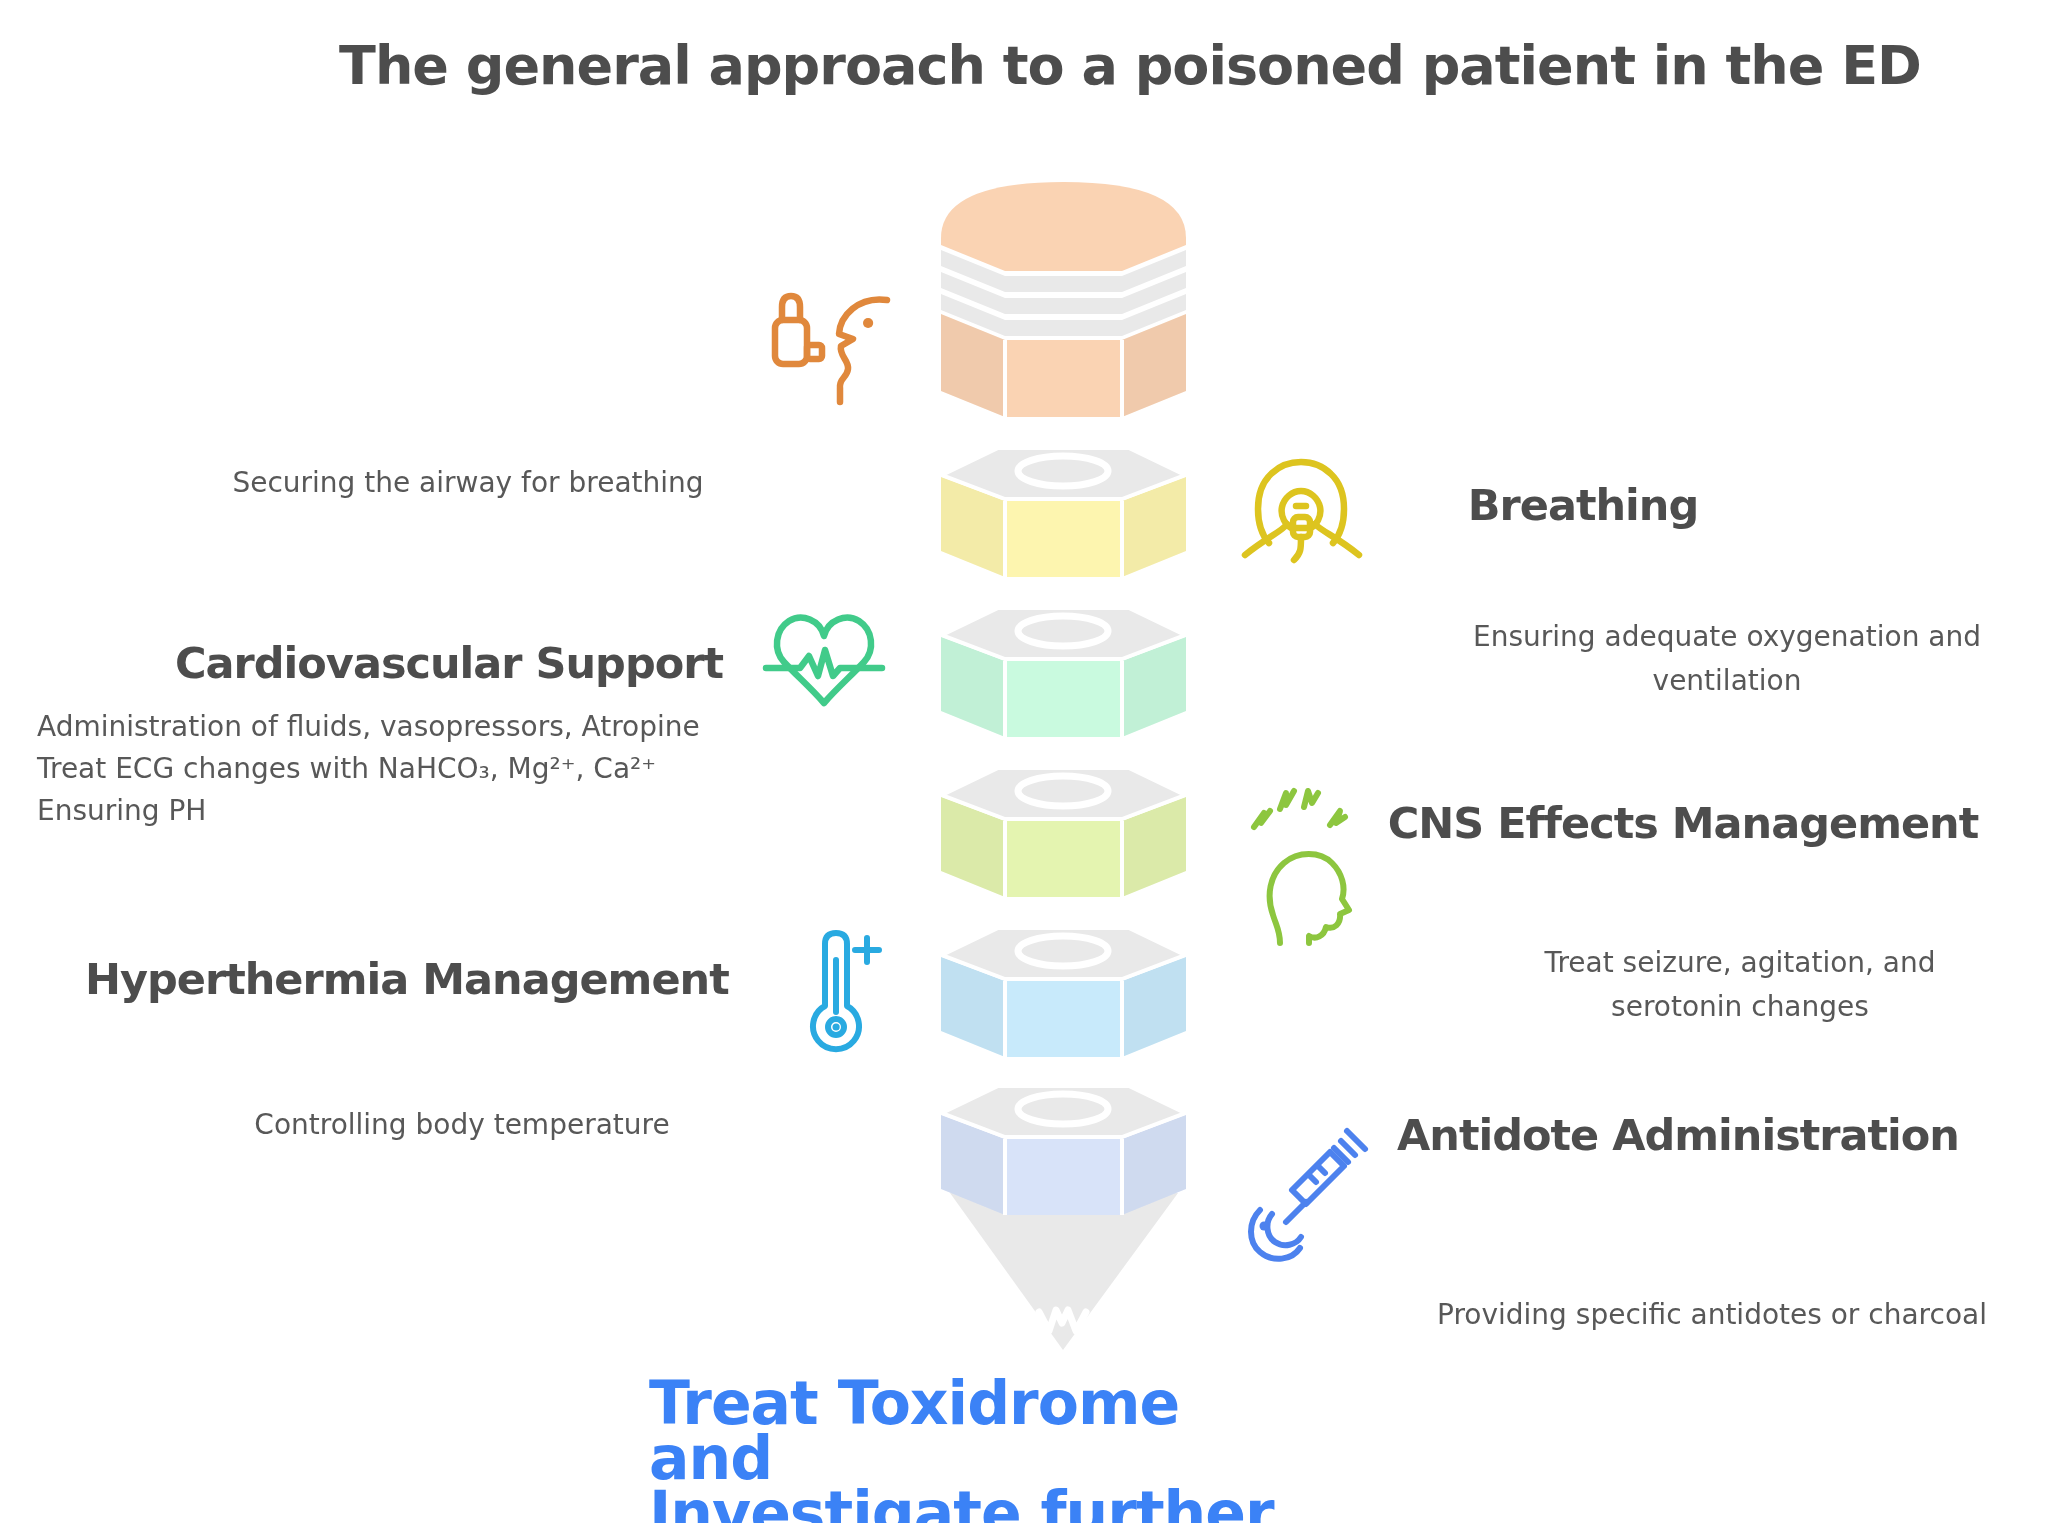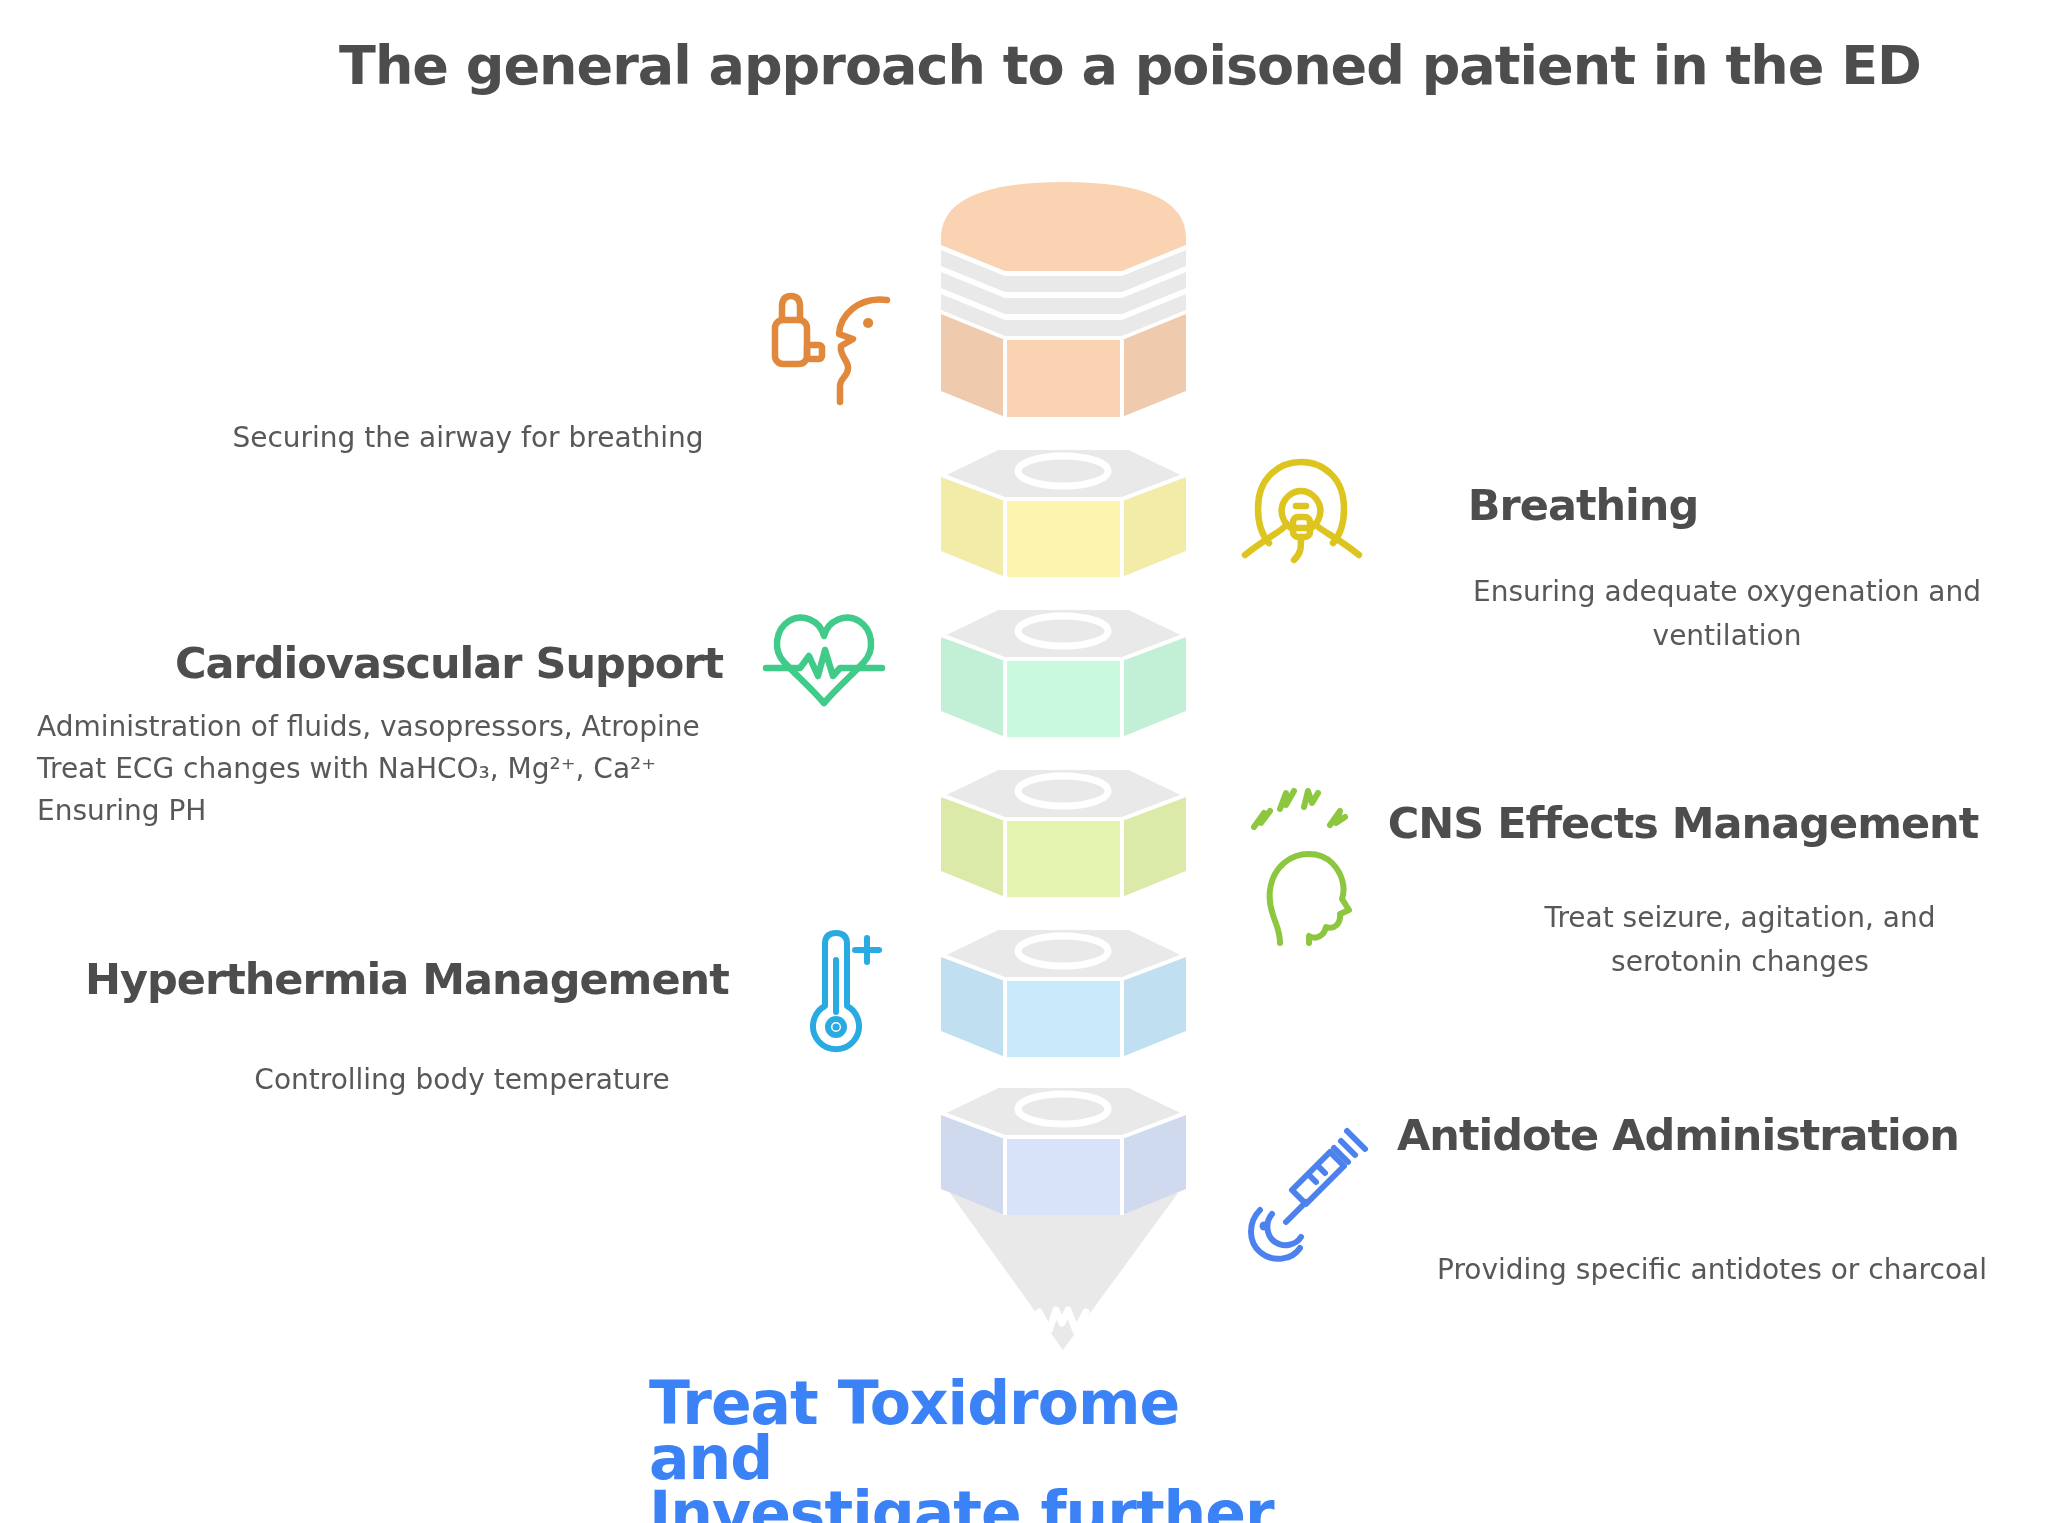--- a/index.html
+++ b/index.html
@@ -1,21 +1,21 @@
 <!DOCTYPE html>
 <html><head>
 <meta charset="utf-8">
 <style>
   html,body{margin:0;padding:0;background:#ffffff;}
   #canvas{position:relative;width:2048px;height:1523px;background:#ffffff;overflow:hidden;
           font-family:"DejaVu Sans","Liberation Sans",sans-serif;color:#4d4d4d;}
   .abs{position:absolute;}
   .title{font-size:54px;font-weight:bold;letter-spacing:-1px;text-align:center;color:#4d4d4d;}
   .heading{font-size:43px;font-weight:bold;letter-spacing:-1px;text-align:center;color:#4d4d4d;white-space:nowrap;}
-  .sub{font-size:28px;text-align:center;color:#585858;line-height:44px;}
+  .sub{font-size:28px;text-align:center;color:#585858;line-height:44px;margin-top:45px;}
   .desc{font-size:28px;text-align:left;color:#585858;line-height:42px;}
   .footer{font-size:60px;font-weight:bold;letter-spacing:-1px;text-align:left;line-height:55px;color:#3b82f6;}
   svg{display:block;overflow:visible;}
 </style>
 </head>
 <body>
 
 <div id="canvas">
 
   <div class="abs title" style="left:170px;top:34px;width:1920px;">The general approach to a poisoned patient in the ED</div>

